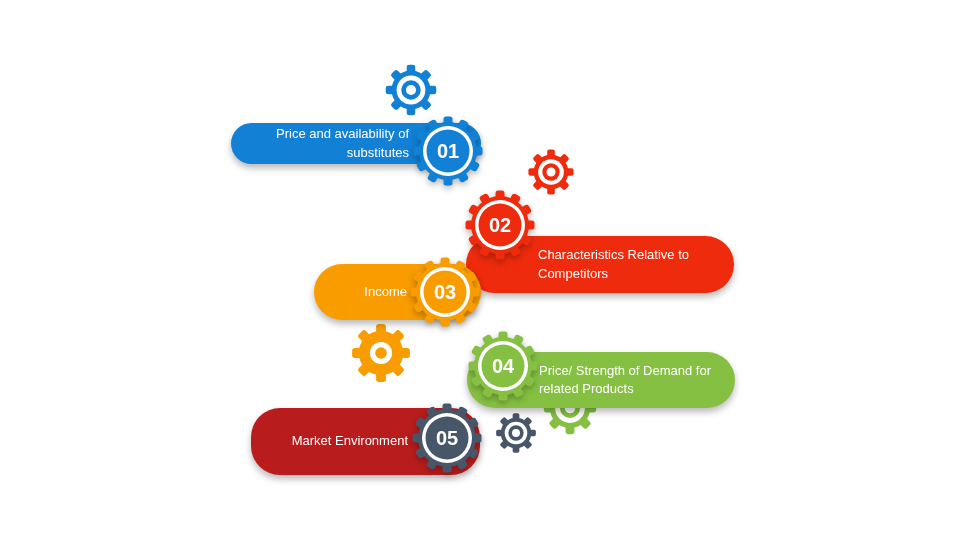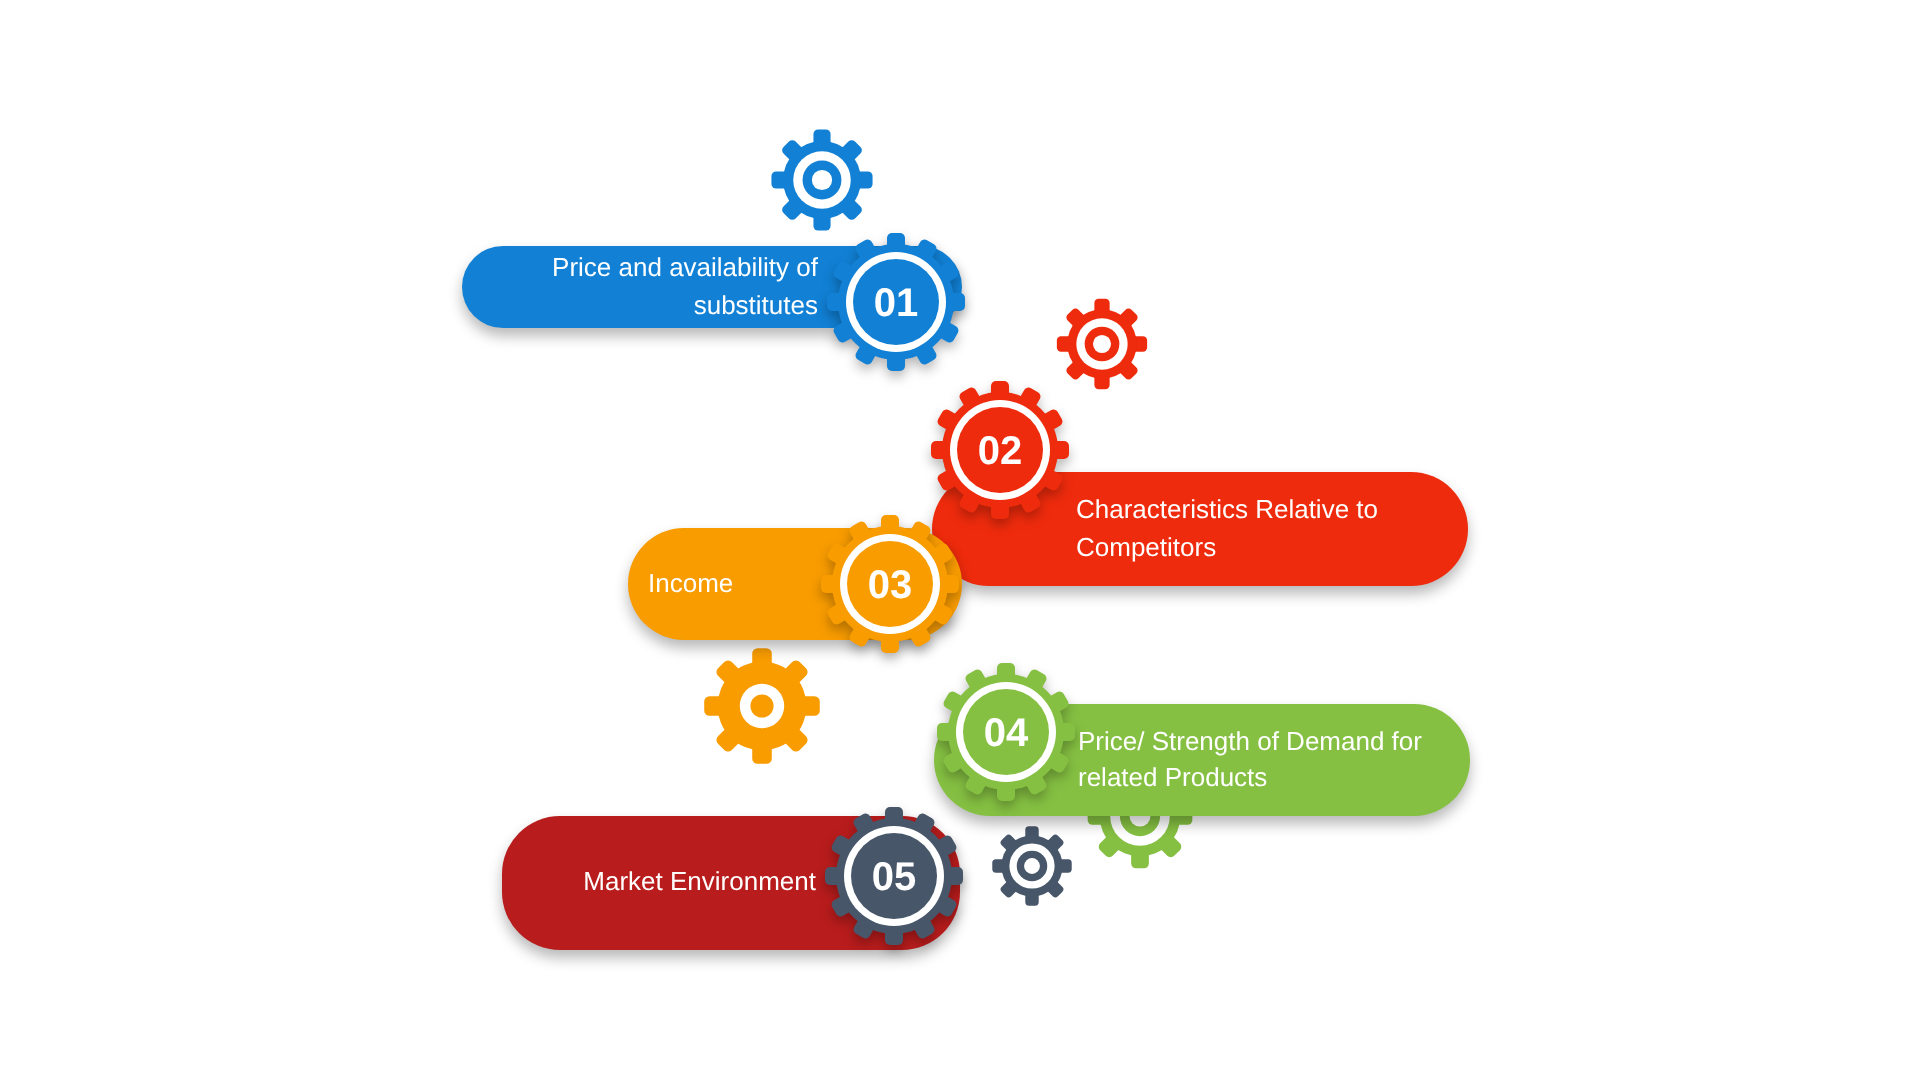--- a/index.html
+++ b/index.html
@@ -14,21 +14,21 @@
     font-size:27px; font-weight:bold; letter-spacing:.4px;
   }
   .pill {
     position:absolute; display:flex; align-items:center;
     color:#ffffff; border-radius:29px;
     box-shadow:0 4px 7px rgba(0,0,0,.28);
   }
   .pill .label { width:100%; font-size:13px; line-height:1.42; }
   .label-right { text-align:right; padding:0 72px 0 18px; }
   .label-left  { text-align:left;  padding:0 14px 0 72px; }
-  .label-right-sm { padding:0 74px 0 10px; }
+  .label-right-sm { text-align:right; padding:0 74px 0 10px; }
   .badge { position:absolute; filter:drop-shadow(0 3px 3px rgba(0,0,0,.28)); }
   .gear  { position:absolute; }
   .badge-num {
     fill:#ffffff; font-family:"Liberation Sans", sans-serif;
     font-size:20px; font-weight:bold;
   }
 </style>
 </head>
 <body>
 

